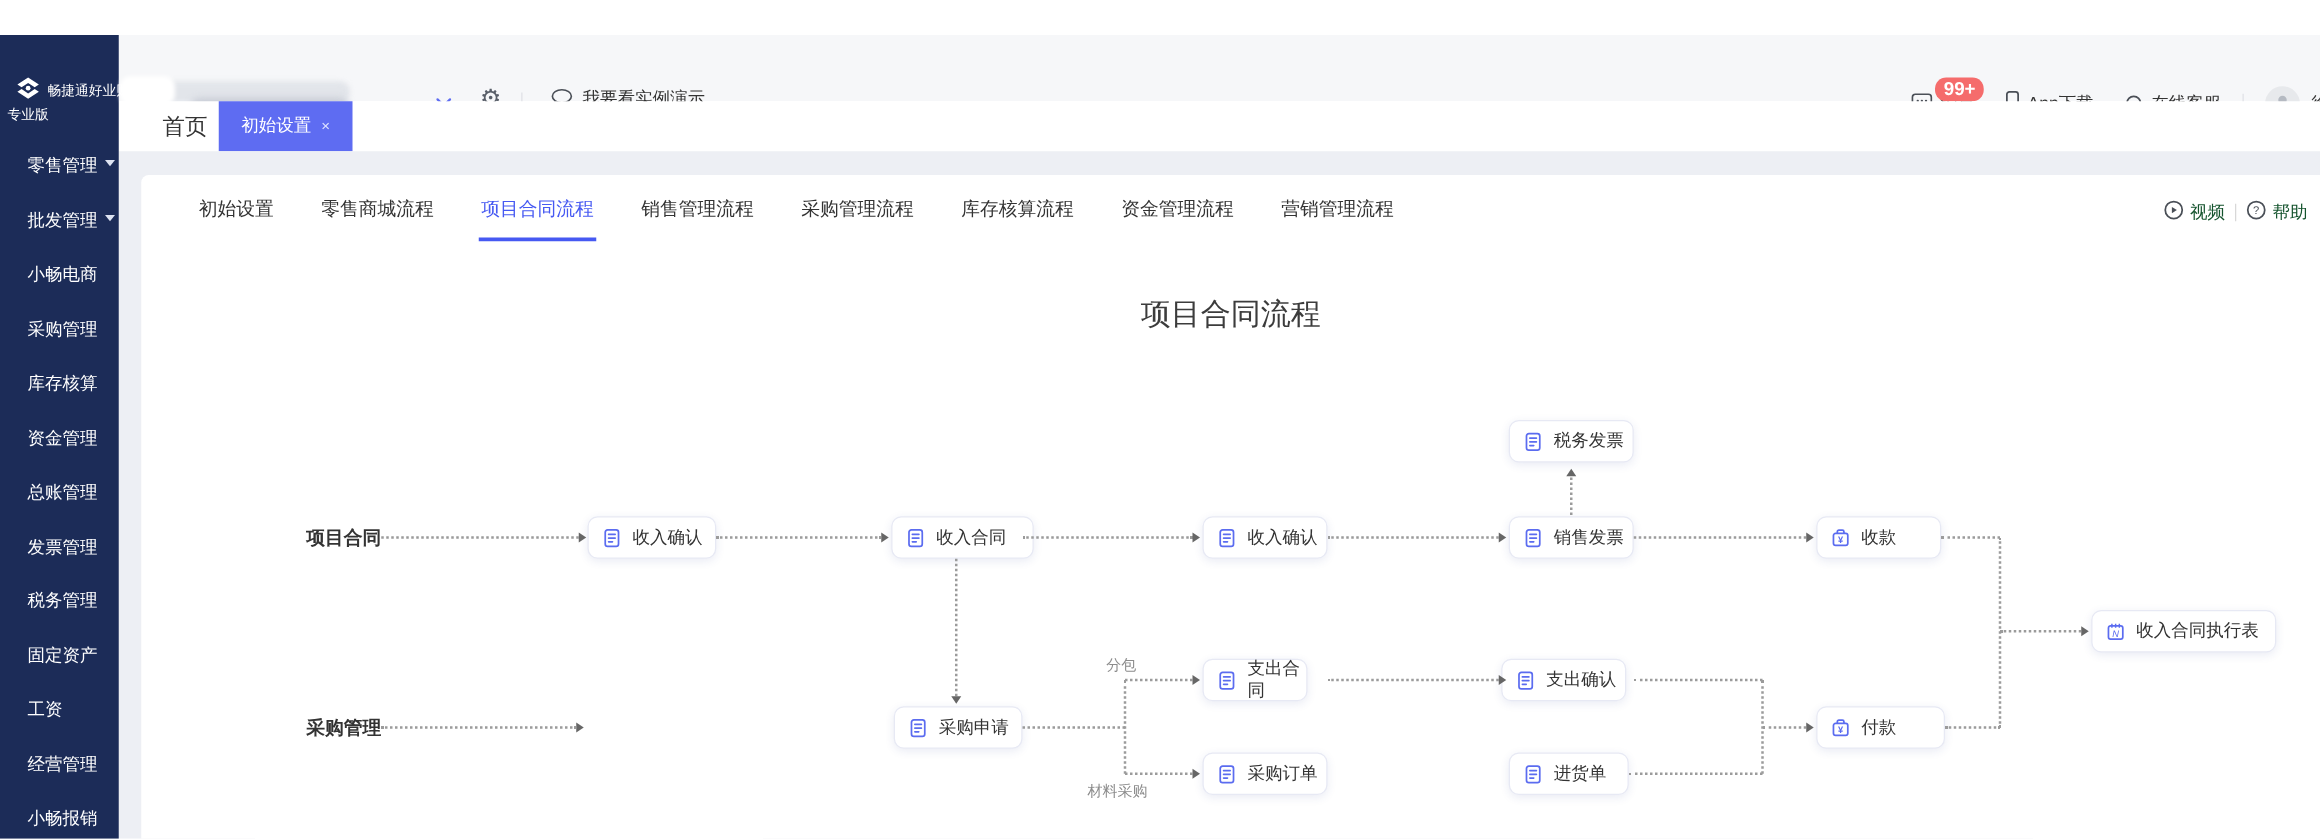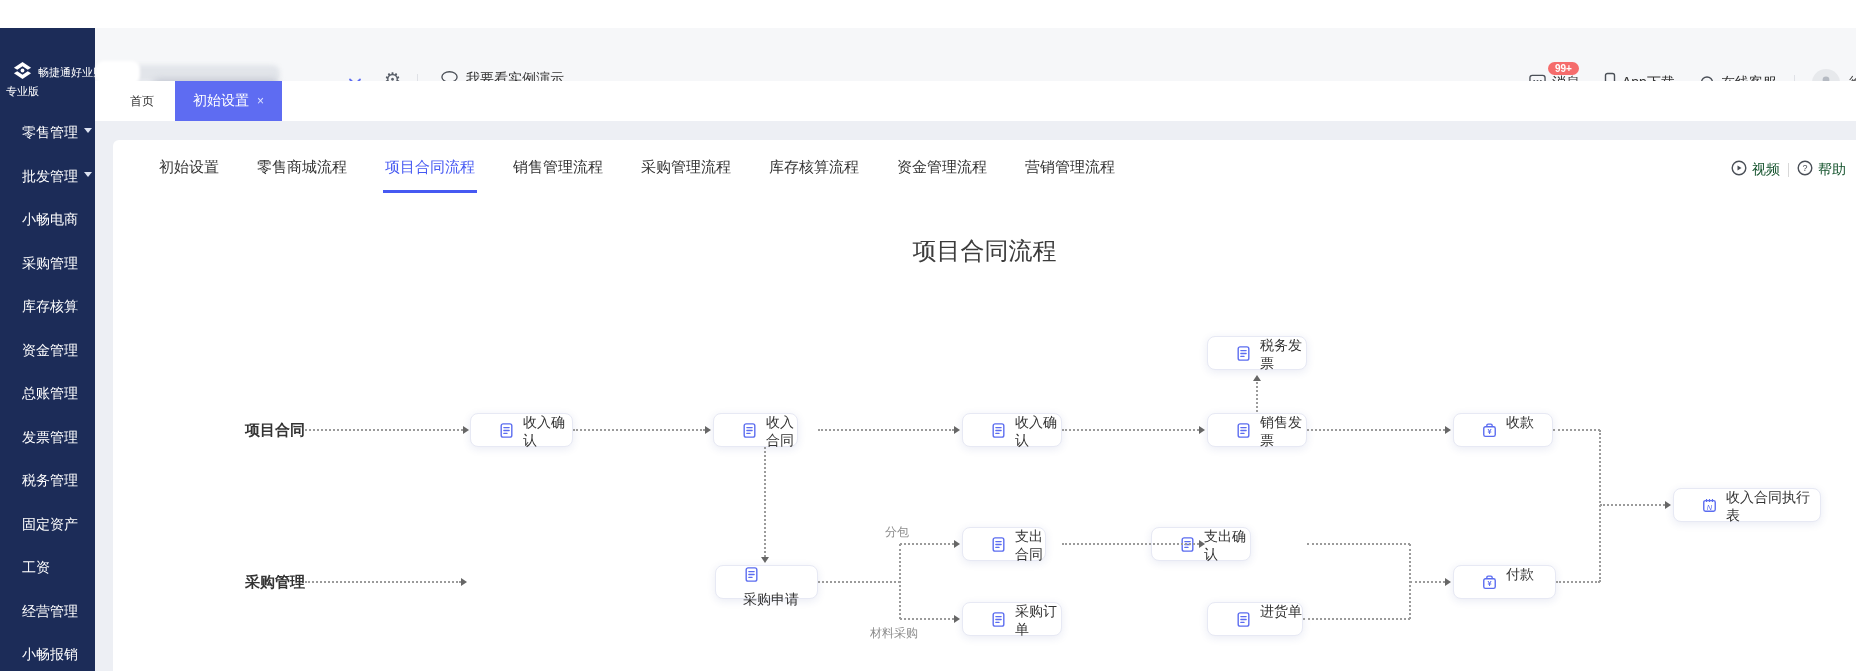--- a/index.html
+++ b/index.html
@@ -12,27 +12,27 @@
   .blur{position:absolute;border-radius:8px}
   .blur1{left:128px;top:37px;width:152px;height:17px;background:#e2e5ea;filter:blur(2px)}
   .blur2{left:152px;top:51px;width:128px;height:15px;background:#c4c8d2;filter:blur(3px)}
   .blur-logo{left:96px;top:33px;width:44px;height:23px;background:#fff;filter:blur(1.5px);z-index:8}
   .chevron{position:absolute;left:347px;top:46px}
   .gear{position:absolute;left:384px;top:42px;font-size:19px;color:#595f69;line-height:1}
   .vdiv{position:absolute;width:1px;height:16px;background:#dfe1e6}
   .demo{position:absolute;left:440px;top:41px;display:flex;align-items:center;gap:7px;font-size:14px;color:#333}
   .hdr-right{position:absolute;left:1528px;top:28px;height:53px;display:flex;align-items:center;gap:9px;white-space:nowrap}
   .hdr-item{display:flex;align-items:center;gap:5px;font-size:14px;color:#333;position:relative}
-  .badge{position:absolute;top:-11px;left:20px;background:#f56c6c;color:#fff;font-size:10px;
+  .badge{position:absolute;top:-11px;left:20px;background:#f56c6c;color:#fff;font-size:15px;
          padding:1px 7px;border-radius:9px;font-weight:bold}
   .avatar{width:28px;height:28px;border-radius:50%;background:#e7e9ec;display:flex;align-items:center;justify-content:center;overflow:hidden}
   .uname{font-size:14px;color:#333}
   
   .wtabs{position:absolute;left:95px;top:81px;width:1761px;height:40px;background:#fff}
-  .wtab-home{position:absolute;left:35px;top:0;height:40px;display:flex;align-items:center;font-size:12px;color:#333}
+  .wtab-home{position:absolute;left:35px;top:0;height:40px;display:flex;align-items:center;font-size:18px;color:#333}
   .wtab-active{position:absolute;left:80px;top:0;width:107px;height:40px;background:#5e6cf2;color:#fff;
                display:flex;align-items:center;justify-content:center;gap:8px;font-size:14px}
   .wtab-close{font-size:12px;color:#dfe3ff}
   
   .sidebar{position:absolute;left:0;top:28px;width:95px;height:643px;background:#1c2c58;z-index:6}
   .logo-mark{position:absolute;left:12px;top:32px}
   .logo-text{position:absolute;left:38px;top:37px;font-size:11px;color:#fff;white-space:nowrap}
   .edition{position:absolute;left:6px;top:56px;font-size:11px;color:#fff}
   .sb-menu{position:absolute;left:0;top:96px;width:95px}
   .sb-item{height:43.5px;display:flex;padding-left:22px;font-size:14px;
@@ -41,22 +41,22 @@
   
   .content-bg{position:absolute;left:95px;top:121px;width:1761px;height:550px;background:#edeff4}
   .card{position:absolute;left:113px;top:140px;width:1743px;height:531px;background:#fff;border-top-left-radius:6px}
   .nav{position:absolute;left:44px;top:0;display:flex;gap:34px}
   .nav-tab{padding:18px 2px 13px;font-size:15px;color:#333;cursor:pointer;border-bottom:3px solid transparent}
   .nav-tab.active{color:#4659f2;border-bottom-color:#4659f2}
   .nav-right{position:absolute;right:10px;top:20px;display:flex;align-items:center;gap:8px;font-size:14px;color:#14532d}
   .flow-title{position:absolute;left:0;top:95px;width:100%;text-align:center;font-size:24px;color:#3c3c3c;font-weight:500}
   .canvas{position:absolute;left:0;top:0;width:100%;height:100%}
   .flow-node{position:absolute;height:34px;background:#fff;border:1px solid #e7e9f4;border-radius:8px;
-             box-shadow:0 2px 8px rgba(40,60,150,.10);display:flex;gap:8px;
-             padding-left:27px;box-sizing:border-box;font-size:14px;color:#333;cursor:pointer}
+             box-shadow:0 2px 8px rgba(40,60,150,.10);display:flex;align-items:center;gap:8px;
+             padding-left:10px;box-sizing:border-box;font-size:14px;color:#333;cursor:pointer}
   .flow-node .nicon{display:flex;align-items:center}
   .flow-node .nicon svg{width:17px;height:17px}
   .seg{position:absolute}
   .seg.h{border-top:2px dotted #9b9b9b}
   .seg.v{border-left:2px dotted #9b9b9b}
   .arr{position:absolute;width:0;height:0}
   .arr.right{border:4px solid transparent;border-left:6px solid #666}
   .arr.up{border:4px solid transparent;border-bottom:6px solid #666}
   .arr.down{border:4px solid transparent;border-top:6px solid #666}
   .row-label{position:absolute;font-size:15px;font-weight:bold;color:#333}
@@ -232,21 +232,21 @@
   <div class="canvas">
       <div class="flow-node" style="left: 357px; top: 273px; width: 103px;">
         <span class="nicon">
           <svg viewBox="0 0 16 16">
             <rect x="3" y="1.8" width="10" height="12.4" rx="1.8" fill="none" stroke="#5b6cf0" stroke-width="1.3"></rect>
             <path d="M5.5 5.2h5M5.5 8h5M5.5 10.8h3" stroke="#5b6cf0" stroke-width="1.2" stroke-linecap="round"></path>
           </svg>
         </span>
         <span>收入确认</span>
       </div>
-      <div class="flow-node" style="left: 600px; top: 273px; width: 85px;">
+      <div class="flow-node" style="left: 600px; top: 273px; width: 114px;">
         <span class="nicon">
           <svg viewBox="0 0 16 16">
             <rect x="3" y="1.8" width="10" height="12.4" rx="1.8" fill="none" stroke="#5b6cf0" stroke-width="1.3"></rect>
             <path d="M5.5 5.2h5M5.5 8h5M5.5 10.8h3" stroke="#5b6cf0" stroke-width="1.2" stroke-linecap="round"></path>
           </svg>
         </span>
         <span>收入合同</span>
       </div>
       <div class="flow-node" style="left: 849px; top: 273px; width: 100px;">
         <span class="nicon">
@@ -288,39 +288,39 @@
       <div class="flow-node" style="left: 1560px; top: 348px; width: 148px;">
         <span class="nicon">
           <svg viewBox="0 0 16 16">
             <rect x="2.6" y="3.4" width="10.8" height="10" rx="1.6" fill="none" stroke="#5b6cf0" stroke-width="1.3"></rect>
             <path d="M5.2 1.8v3M8 1.8v3M10.8 1.8v3" stroke="#5b6cf0" stroke-width="1.1"></path>
             <text x="8" y="11.8" font-size="7" text-anchor="middle" fill="#5b6cf0" font-style="italic">N</text>
           </svg>
         </span>
         <span>收入合同执行表</span>
       </div>
-      <div class="flow-node" style="left: 602px; top: 425px; width: 103px; flex-direction: column;">
+      <div class="flow-node" style="left: 602px; top: 425px; width: 103px;">
         <span class="nicon">
           <svg viewBox="0 0 16 16">
             <rect x="3" y="1.8" width="10" height="12.4" rx="1.8" fill="none" stroke="#5b6cf0" stroke-width="1.3"></rect>
             <path d="M5.5 5.2h5M5.5 8h5M5.5 10.8h3" stroke="#5b6cf0" stroke-width="1.2" stroke-linecap="round"></path>
           </svg>
         </span>
         <span>采购申请</span>
       </div>
       <div class="flow-node" style="left: 849px; top: 387px; width: 84px;">
         <span class="nicon">
           <svg viewBox="0 0 16 16">
             <rect x="3" y="1.8" width="10" height="12.4" rx="1.8" fill="none" stroke="#5b6cf0" stroke-width="1.3"></rect>
             <path d="M5.5 5.2h5M5.5 8h5M5.5 10.8h3" stroke="#5b6cf0" stroke-width="1.2" stroke-linecap="round"></path>
           </svg>
         </span>
         <span>支出合同</span>
       </div>
-      <div class="flow-node" style="left: 1038px; top: 387px; width: 100px;">
+      <div class="flow-node" style="left: 1088px; top: 387px; width: 100px;">
         <span class="nicon">
           <svg viewBox="0 0 16 16">
             <rect x="3" y="1.8" width="10" height="12.4" rx="1.8" fill="none" stroke="#5b6cf0" stroke-width="1.3"></rect>
             <path d="M5.5 5.2h5M5.5 8h5M5.5 10.8h3" stroke="#5b6cf0" stroke-width="1.2" stroke-linecap="round"></path>
           </svg>
         </span>
         <span>支出确认</span>
       </div>
       <div class="flow-node" style="left: 849px; top: 462px; width: 100px;">
         <span class="nicon">

